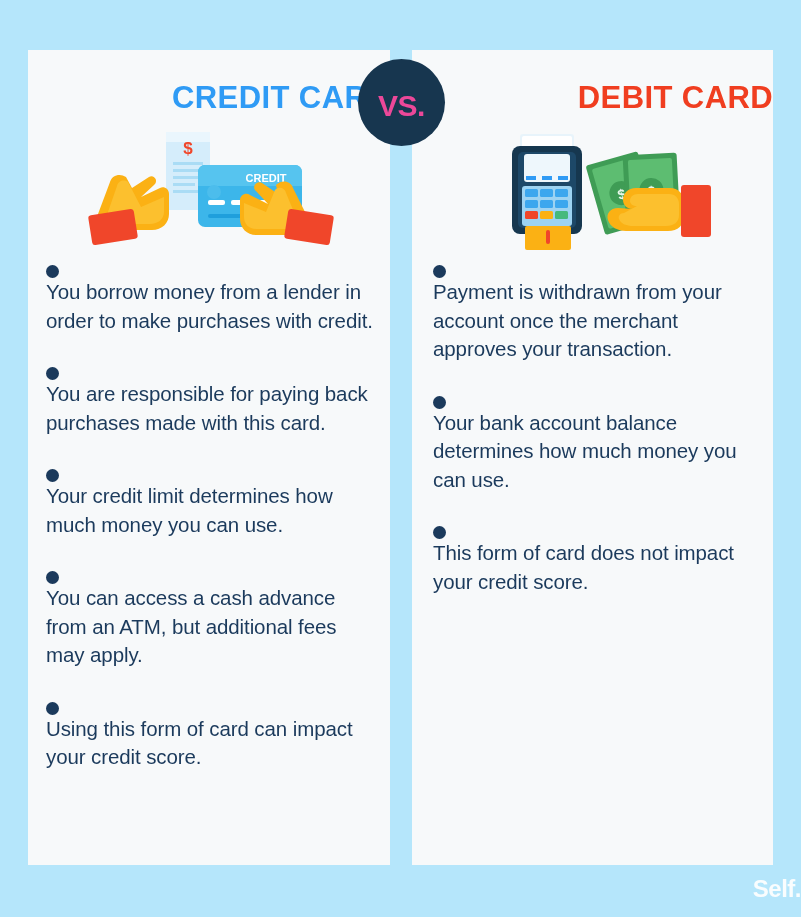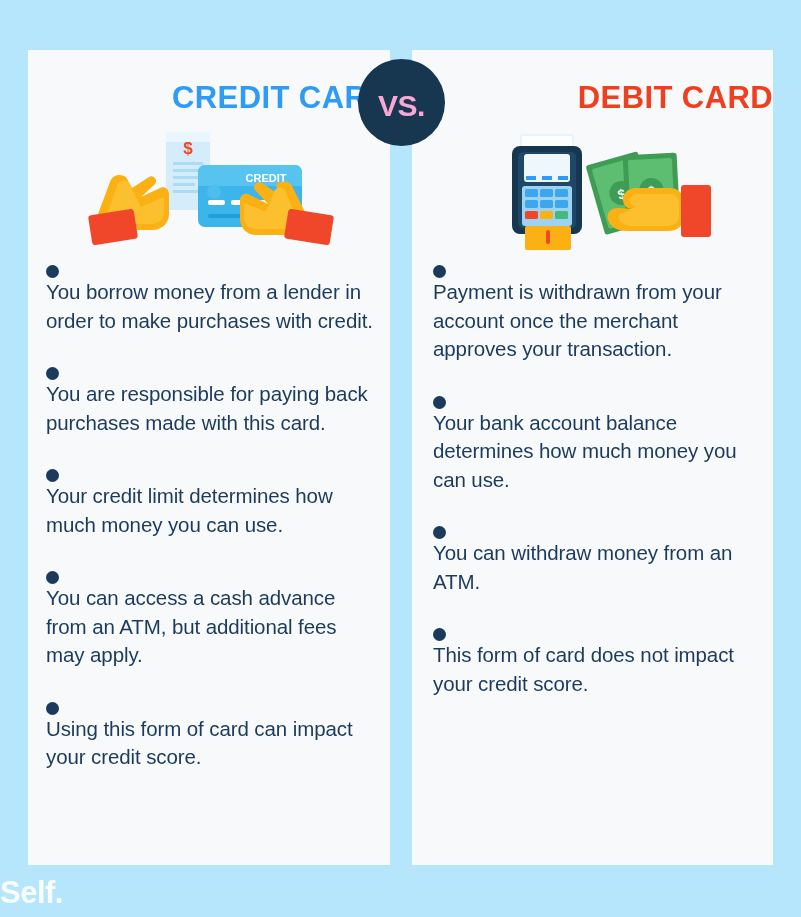--- a/index.html
+++ b/index.html
@@ -60,21 +60,21 @@
     left: 358px; top: 59px;
     width: 87px; height: 87px;
     border-radius: 50%;
     background: #17364f;
     display: flex;
     align-items: center;
     justify-content: center;
     z-index: 5;
   }
   .vs-badge span {
-    color: #f9a8d4;
+    color: #ec4899;
     font-size: 30px;
     font-weight: bold;
     letter-spacing: -0.5px;
     line-height: 1;
     margin-top: 6px;
   }
 
   
   .illus {
     position: absolute;
@@ -112,23 +112,23 @@
     font-size: 20.5px;
     line-height: 28.5px;
     letter-spacing: -0.1px;
   }
 
   
   .footer-logo {
     position: absolute;
     left: 0; top: 875px;
     width: 801px;
-    text-align: left;
+    text-align: right;
     color: #ffffff;
-    font-size: 31px;
+    font-size: 24px;
     font-weight: bold;
     opacity: 0.92;
     letter-spacing: -0.5px;
   }
 </style>
 </head>
 <body>
 
 <div class="infographic">
 
@@ -263,23 +263,19 @@
     <div class="bullet-item">
       <div class="bullet-dot"></div>
       <div class="bullet-text">Payment is withdrawn from your account once the merchant approves your transaction.</div>
     </div>
     <div class="bullet-item">
       <div class="bullet-dot"></div>
       <div class="bullet-text">Your bank account balance determines how much money you can use.</div>
     </div>
     <div class="bullet-item">
       <div class="bullet-dot"></div>
-      <div class="bullet-text">You can withdraw money from an ATM.</div>
-    </div>
-    <div class="bullet-item">
-      <div class="bullet-dot"></div>
       <div class="bullet-text">This form of card does not impact your credit score.</div>
     </div>
   </div>
 
   <div class="footer-logo">Self.</div>
 
 </div>
 
 </body></html>

